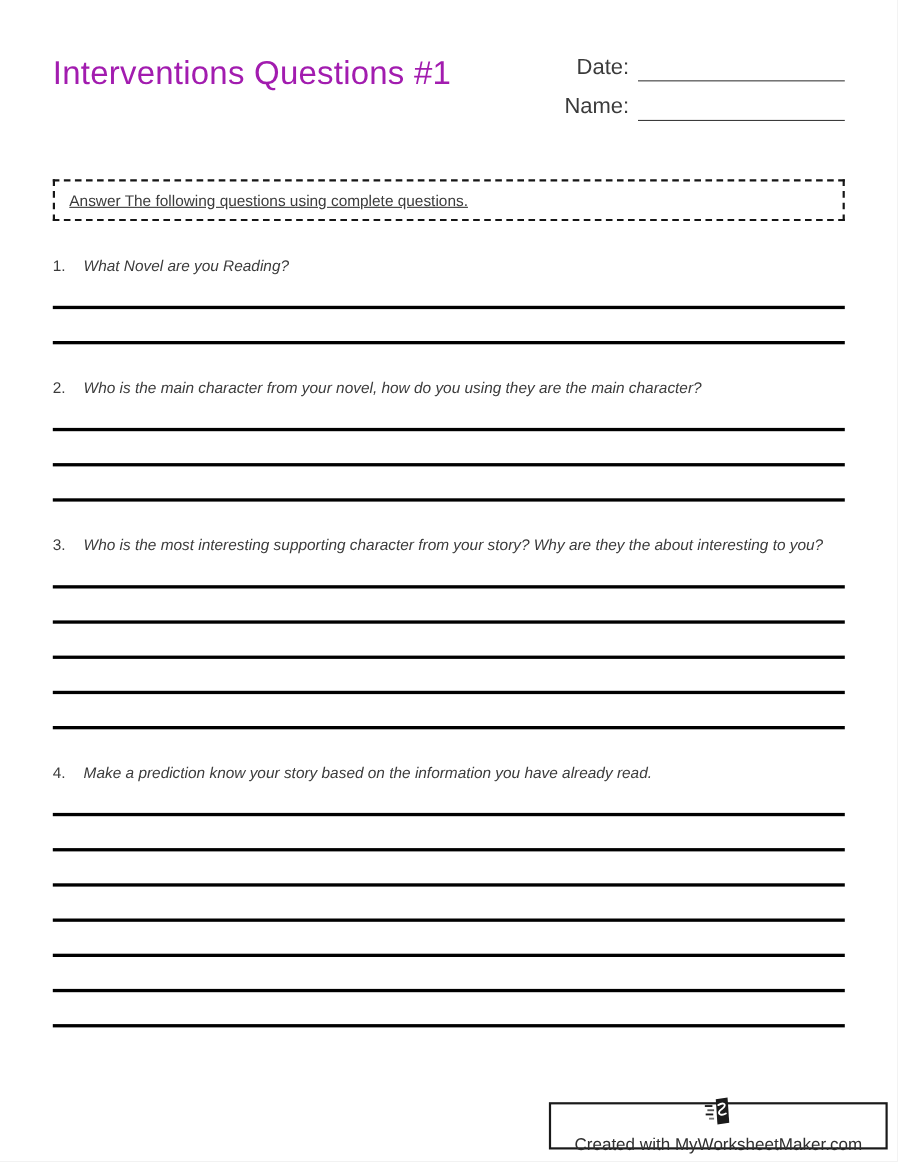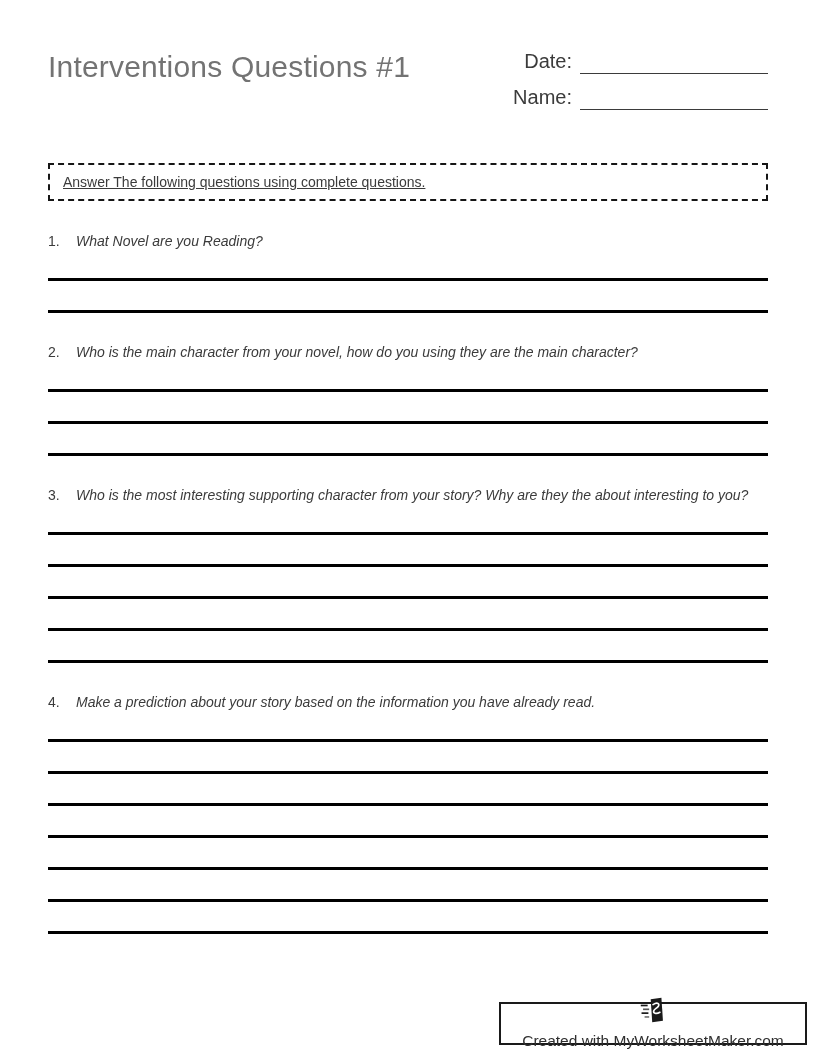--- a/index.html
+++ b/index.html
@@ -15,21 +15,21 @@
     box-sizing: border-box;
   }
 
   
   .title {
     position: absolute;
     left: 48px;
     top: 50px;
     font-size: 30px;
     font-weight: 400;
-    color: #737373;
+    color: #a21caf;
     letter-spacing: 0.2px;
     white-space: nowrap;
   }
   .name-date {
     position: absolute;
     top: 50px;
     right: 48px;
     width: 260px;
     display: flex;
     flex-direction: column;
@@ -179,21 +179,21 @@
           <div class="answer-line"></div>
           <div class="answer-line"></div>
           <div class="answer-line"></div>
           <div class="answer-line"></div>
         </div>
   </div>
 
   <div class="question">
     <div class="q-row">
       <div class="q-number">4.</div>
-      <div class="q-text">Make a prediction about your story based on the information you have already read.</div>
+      <div class="q-text">Make a prediction know your story based on the information you have already read.</div>
     </div>
     <div class="q-lines">
           <div class="answer-line"></div>
           <div class="answer-line"></div>
           <div class="answer-line"></div>
           <div class="answer-line"></div>
           <div class="answer-line"></div>
           <div class="answer-line"></div>
           <div class="answer-line"></div>
         </div>

